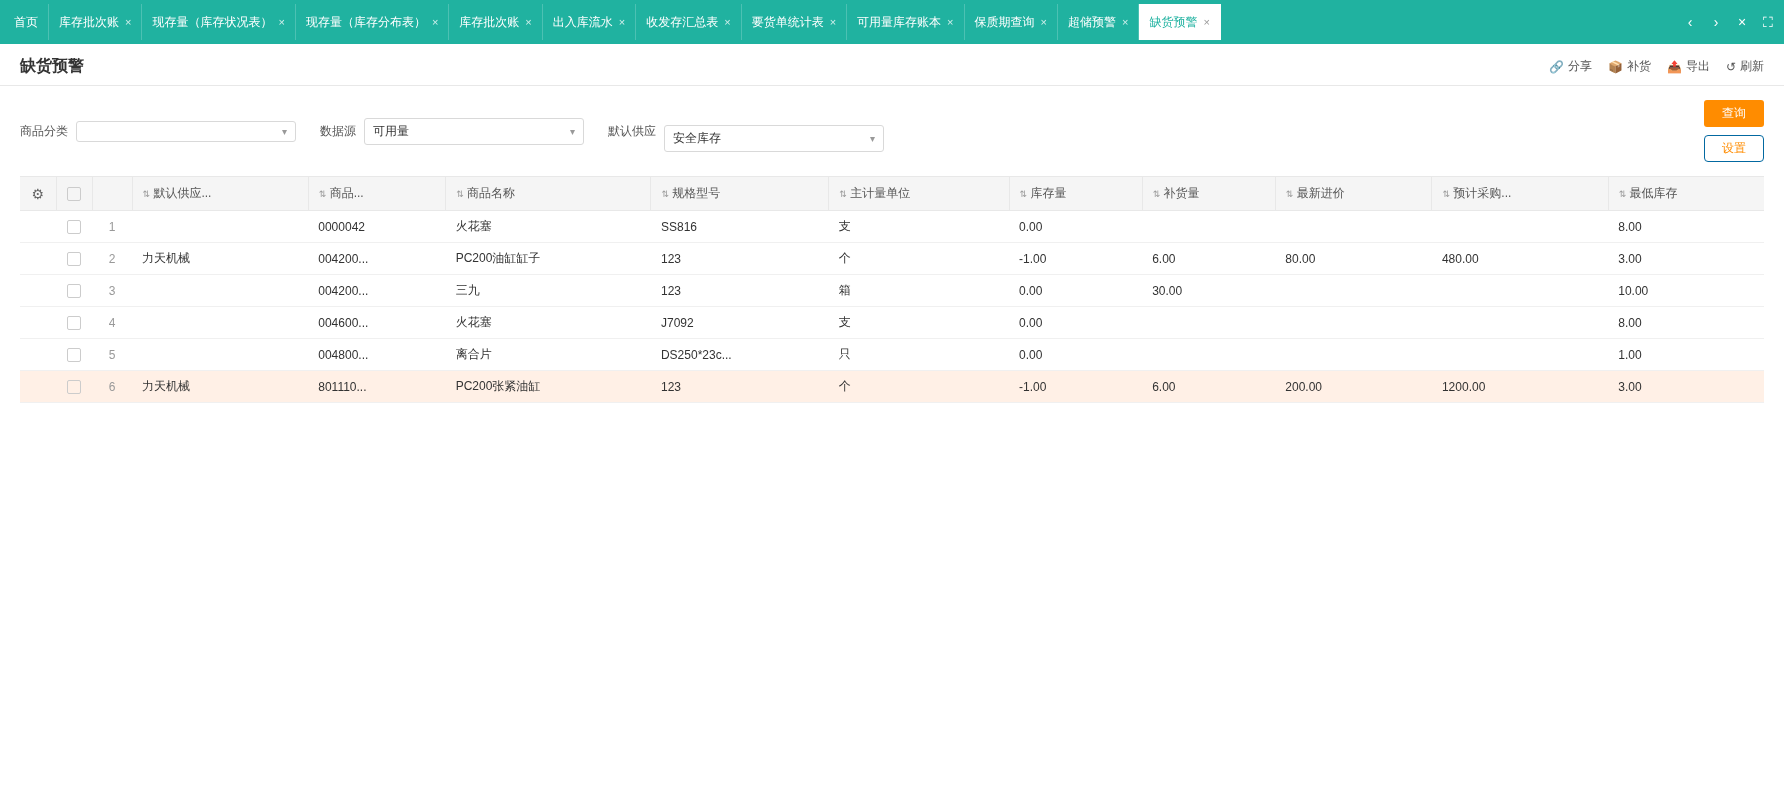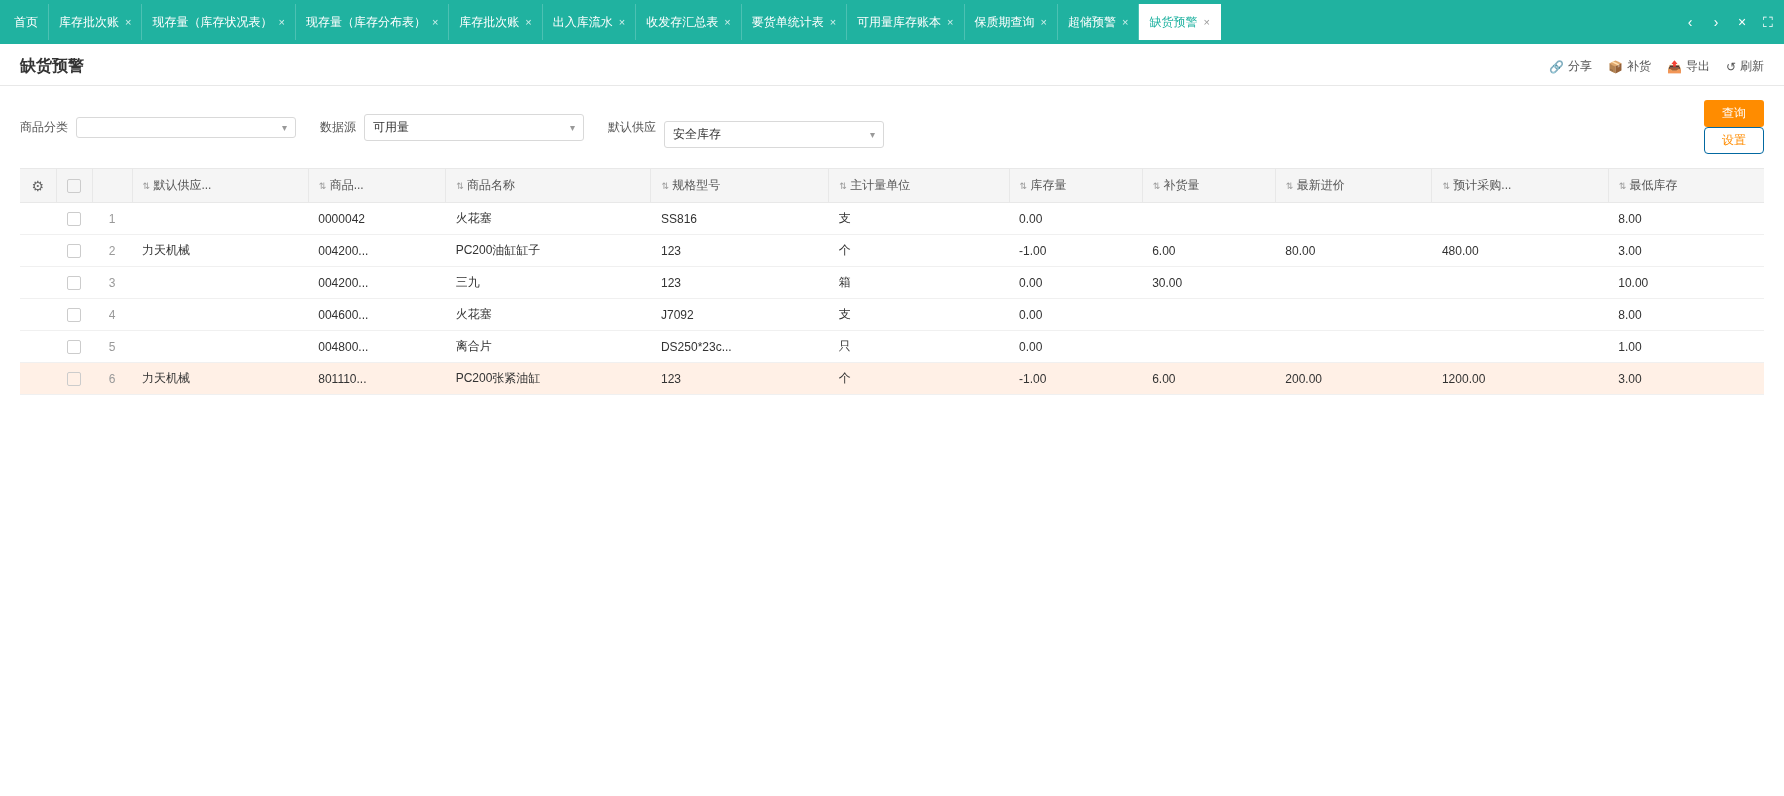--- a/index.html
+++ b/index.html
@@ -112,21 +112,21 @@
       justify-content: space-between;
       font-size: 12px;
     }
     .filter-select .chevron { color: #999; font-size: 10px; margin-left: 8px; }
     .filter-value { color: #333; font-size: 12px; }
 
     .filter-actions {
       margin-left: auto;
       display: flex;
       flex-direction: column;
-      gap: 0;
+      gap: 8px;
     }
     .btn-query {
       background: #ff8c00;
       color: #fff;
       border: none;
       border-radius: 3px;
       padding: 5px 18px;
       cursor: pointer;
       font-size: 12px;
     }

